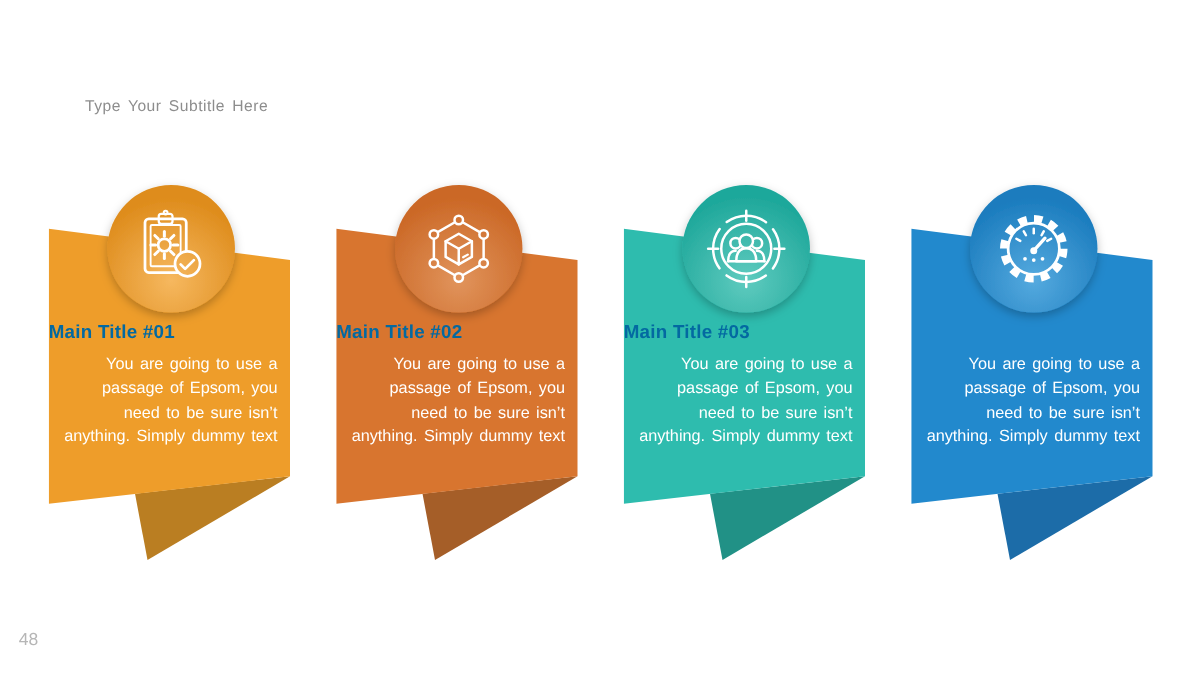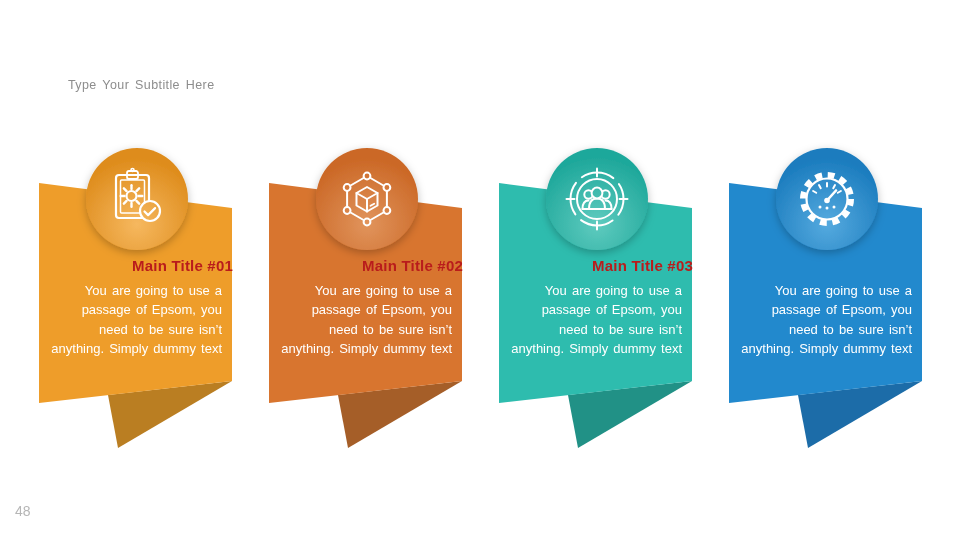--- a/index.html
+++ b/index.html
@@ -5,21 +5,21 @@
   html,body{margin:0;padding:0;background:#ffffff;}
   .slide{position:relative;width:960px;height:540px;background:#ffffff;overflow:hidden;
          font-family:"Liberation Sans","DejaVu Sans",sans-serif;}
   .slide-title{position:absolute;left:40px;top:34px;margin:0;font-size:30px;font-weight:500;
                color:#5e5e5e;letter-spacing:-0.2px;}
   .slide-subtitle{position:absolute;left:40px;top:78px;font-size:12.5px;color:#8d8d8d;
                   letter-spacing:0.4px;word-spacing:2px;margin-left:28px;}
   .page-number{position:absolute;left:15px;top:503px;font-size:14px;color:#b6b6b6;}
   .card{position:absolute;top:140px;width:194px;height:312px;}
   .card svg{position:absolute;left:0;top:0;display:block;}
-  .card-title{position:absolute;top:117px;left:0;right:0;text-align:right;color:#b91c1c;
+  .card-title{position:absolute;top:117px;left:0;right:0;text-align:left;color:#0369a1;
               font-weight:700;font-size:15px;letter-spacing:0.2px;}
   .card-body{position:absolute;top:141px;left:11px;right:11px;text-align:right;color:#ffffff;
              font-size:13px;line-height:19.4px;word-spacing:1.5px;}
   .icon{stroke:#ffffff;fill:none;stroke-linecap:round;stroke-linejoin:round;}
 </style>
 </head>
 <body>
 
 <div class="slide">
 

